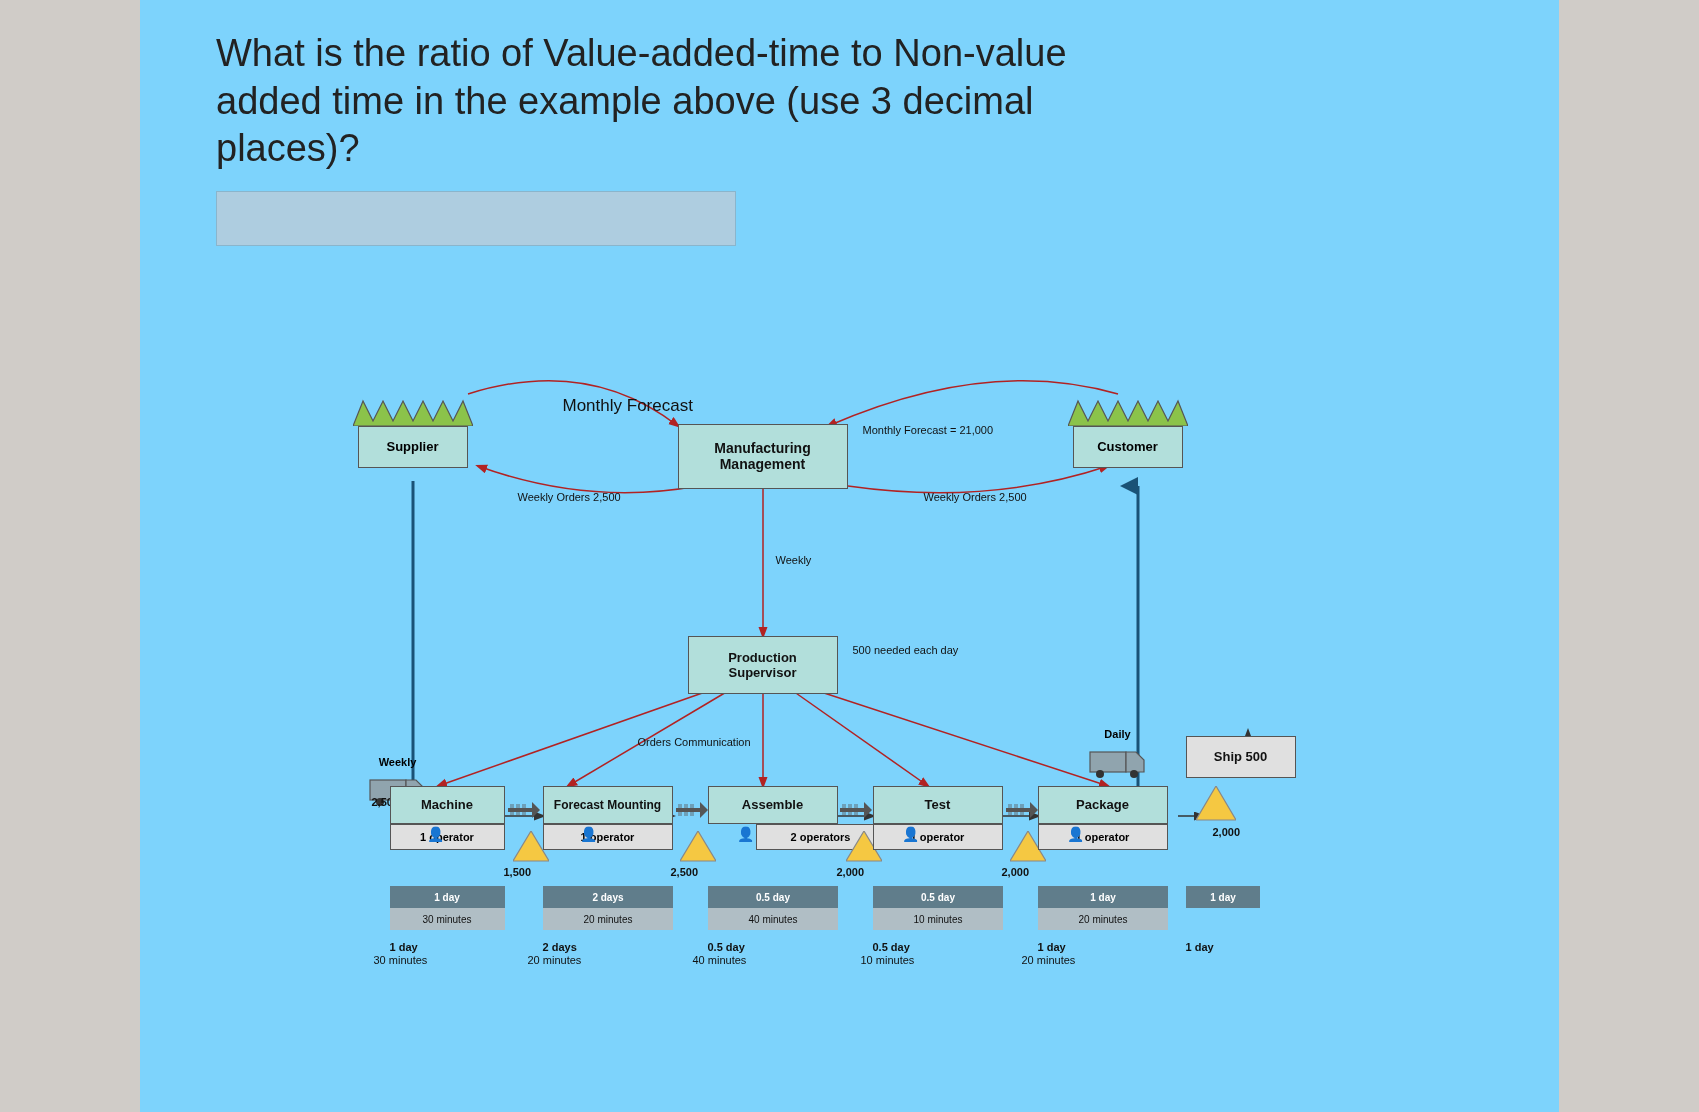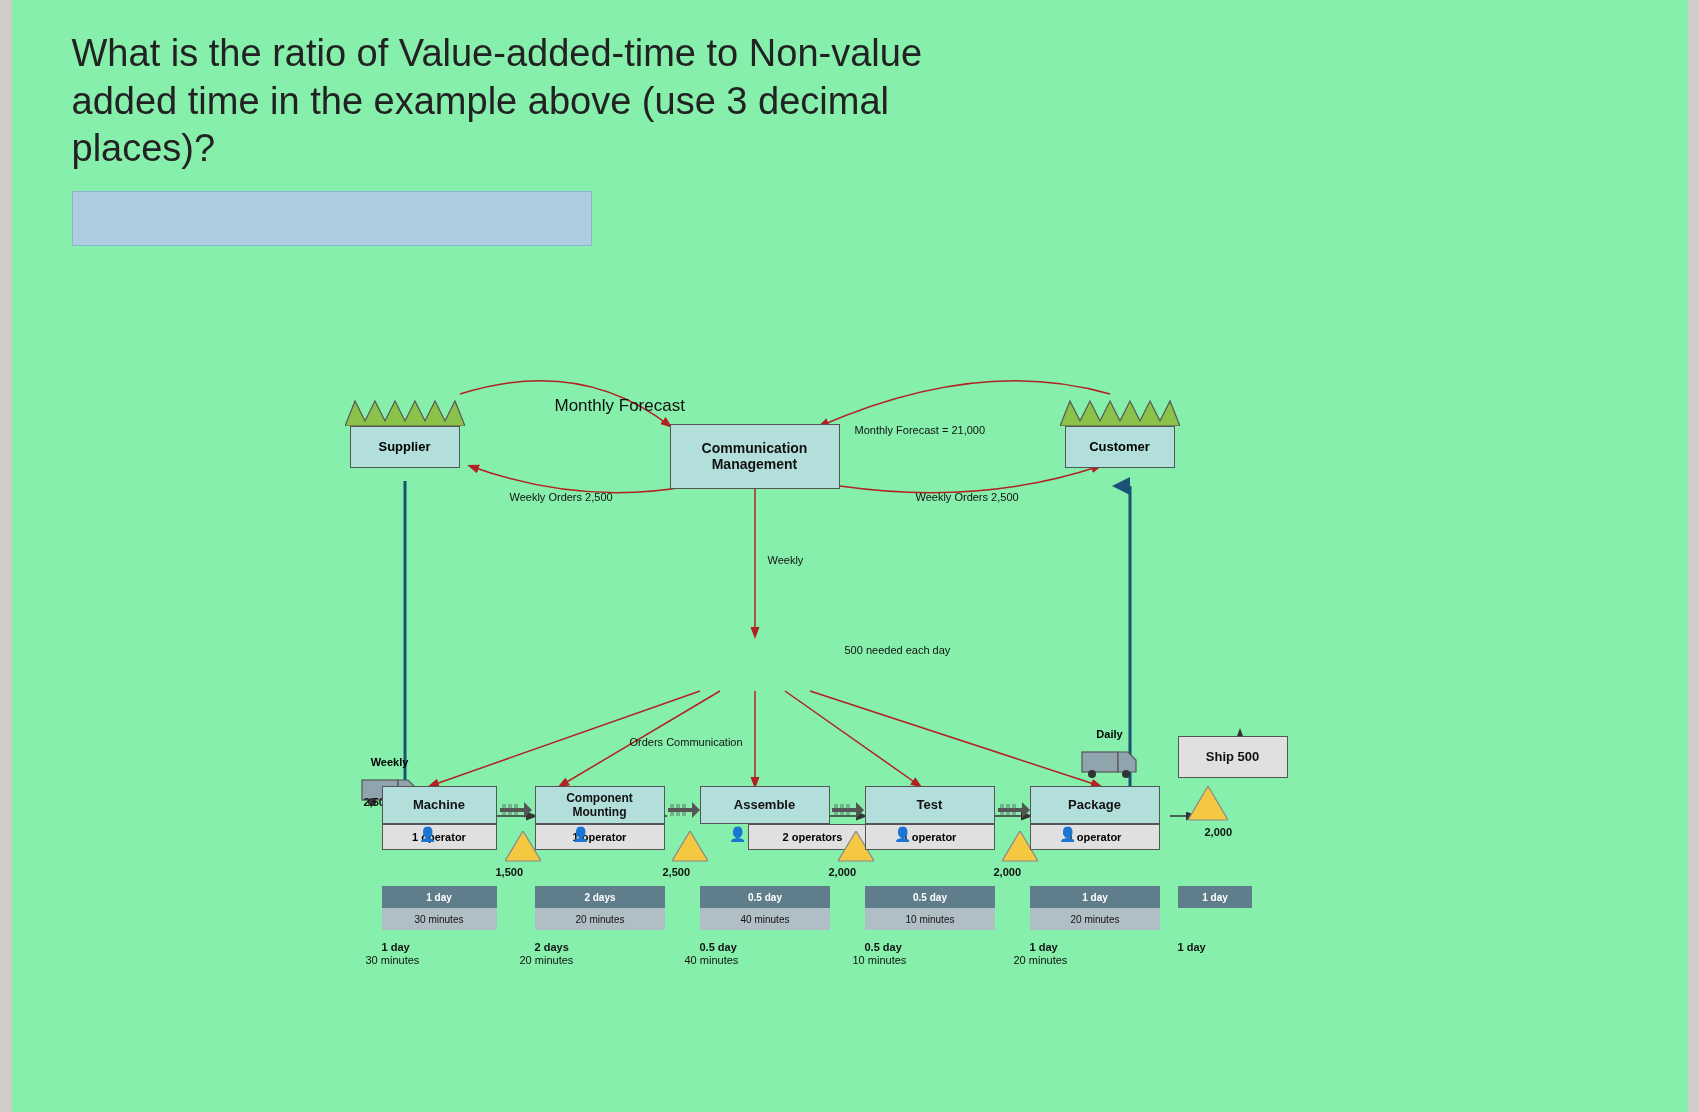--- a/index.html
+++ b/index.html
@@ -5,26 +5,26 @@
     * { box-sizing: border-box; margin: 0; padding: 0; }
     body {
       background: #d0ccc8;
       font-family: Arial, sans-serif;
       width: 1699px;
       min-height: 1112px;
       overflow: hidden;
       position: relative;
     }
     .page {
-      background: #86efac;
+      background: #7dd3fc;
       margin: 0 auto;
-      width: 1676px;
+      width: 1419px;
       min-height: 1112px;
       position: relative;
-      padding: 30px 60px 30px 60px;
+      padding: 30px 60px 30px 76px;
     }
 
     
     .question-title {
       font-size: 38px;
       font-weight: 400;
       color: #222;
       line-height: 1.25;
       margin-bottom: 18px;
       max-width: 900px;
@@ -226,32 +226,33 @@
       <div class="factory-body">Customer</div>
     </div>
 
     <div class="factory-icon" style="left:45px; top:120px;">
       <svg width="120" height="30" viewBox="0 0 120 30">
         <polygon points="0,30 10,5 20,25 30,5 40,25 50,5 60,25 70,5 80,25 90,5 100,25 110,5 120,30" fill="#8bc34a" stroke="#555" stroke-width="1.2"></polygon>
       </svg>
       <div class="factory-body">Supplier</div>
     </div>
 
-    <div class="vsm-box process" style="left:370px; top:148px; width:170px; height:65px; font-size:14px;">Communication Management</div>
+    <div class="vsm-box process" style="left:370px; top:148px; width:170px; height:65px; font-size:14px;">Manufacturing Management</div>
 
     <div class="vsm-label" style="left:255px; top:120px; font-size:17px;">Monthly Forecast</div>
 
     <div class="vsm-label" style="left:555px; top:148px; font-size:11px;">Monthly Forecast = 21,000</div>
 
     <div class="vsm-label" style="left:210px; top:215px; font-size:11px;">Weekly Orders 2,500</div>
 
     <div class="vsm-label" style="left:616px; top:215px; font-size:11px;">Weekly Orders 2,500</div>
 
     <div class="vsm-label" style="left:468px; top:278px; font-size:11px;">Weekly</div>
 
+    <div class="vsm-box process" style="left:380px; top:360px; width:150px; height:58px; font-size:13px;">Production Supervisor</div>
 
     <div class="vsm-label" style="left:545px; top:368px; font-size:11px;">500 needed each day</div>
 
     <div class="vsm-label" style="left:330px; top:460px; font-size:11px;">Orders Communication</div>
 
     <div class="truck" style="left:60px; top:480px;">
       <div style="font-size:11px; font-weight:700; margin-bottom:2px;">Weekly</div>
       <svg class="truck-svg" viewBox="0 0 60 36">
         <rect x="2" y="10" width="36" height="20" fill="#90a4ae" stroke="#555" stroke-width="1.2"></rect>
         <polygon points="38,10 38,30 56,30 56,18 48,10" fill="#90a4ae" stroke="#555" stroke-width="1.2"></polygon>
@@ -282,21 +283,21 @@
 
     <div class="op-box" style="left:82px; top:548px; width:115px; height:26px; font-size:11px;">1 operator</div>
 
     <div style="position:absolute; left:205px; top:555px;">
       <svg width="36" height="32">
           <polygon points="18,0 36,30 0,30" fill="#f5c842" stroke="#888" stroke-width="1.2"></polygon>
         </svg>
     </div>
     <div class="vsm-label bold" style="left:196px; top:590px; font-size:11px;">1,500</div>
 
-    <div class="vsm-box process" style="left:235px; top:510px; width:130px; height:38px; font-size:12px;">Component Mounting</div>
+    <div class="vsm-box process" style="left:235px; top:510px; width:130px; height:38px; font-size:12px;">Forecast Mounting</div>
     <div class="op-box" style="left:235px; top:548px; width:130px; height:26px; font-size:11px;">1 operator</div>
 
     <div style="position:absolute; left:372px; top:555px;">
       <svg width="36" height="32">
           <polygon points="18,0 36,30 0,30" fill="#f5c842" stroke="#888" stroke-width="1.2"></polygon>
         </svg>
     </div>
     <div class="vsm-label bold" style="left:363px; top:590px; font-size:11px;">2,500</div>
 
     <div class="vsm-box process" style="left:400px; top:510px; width:130px; height:38px; font-size:13px;">Assemble</div>

